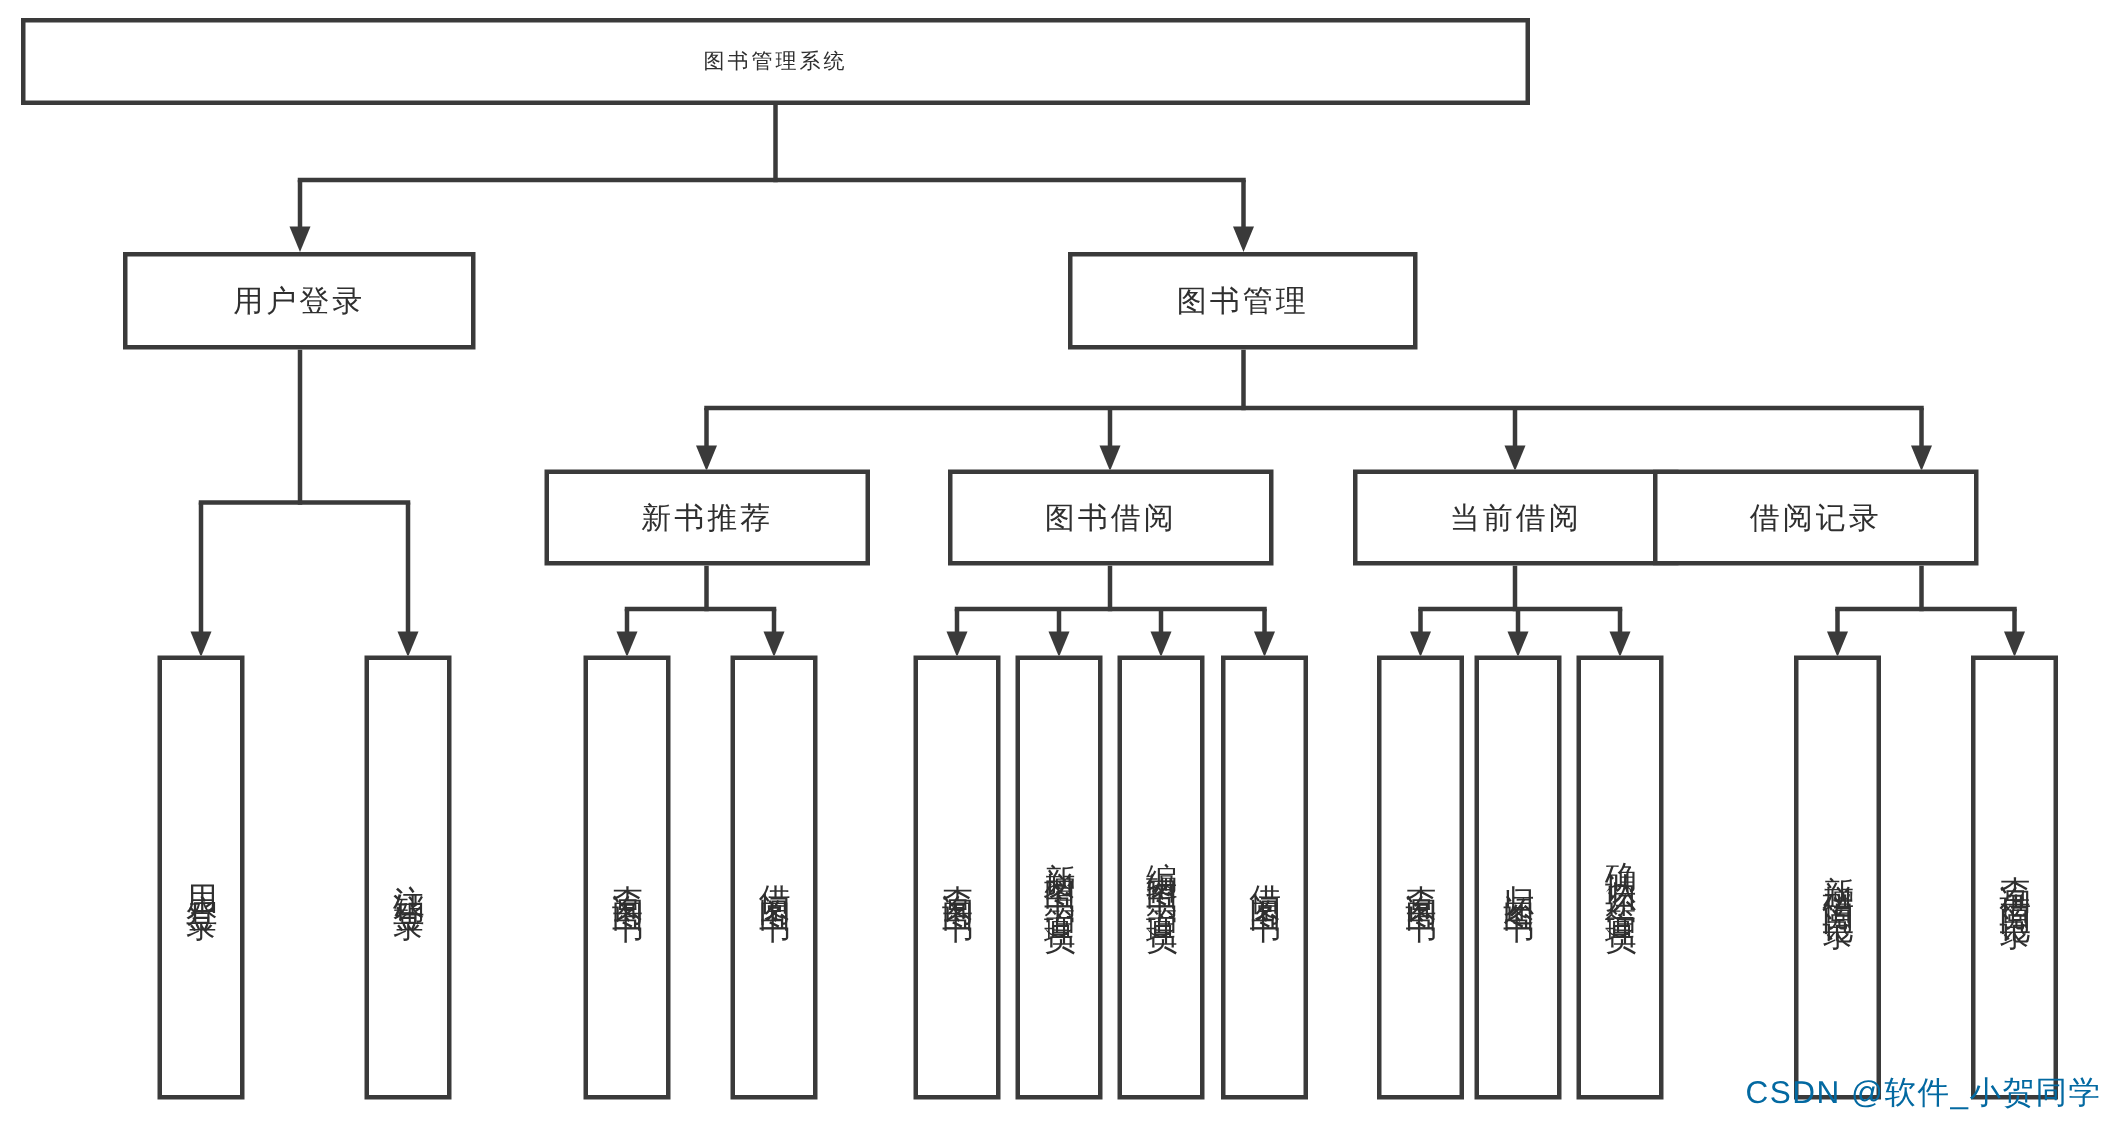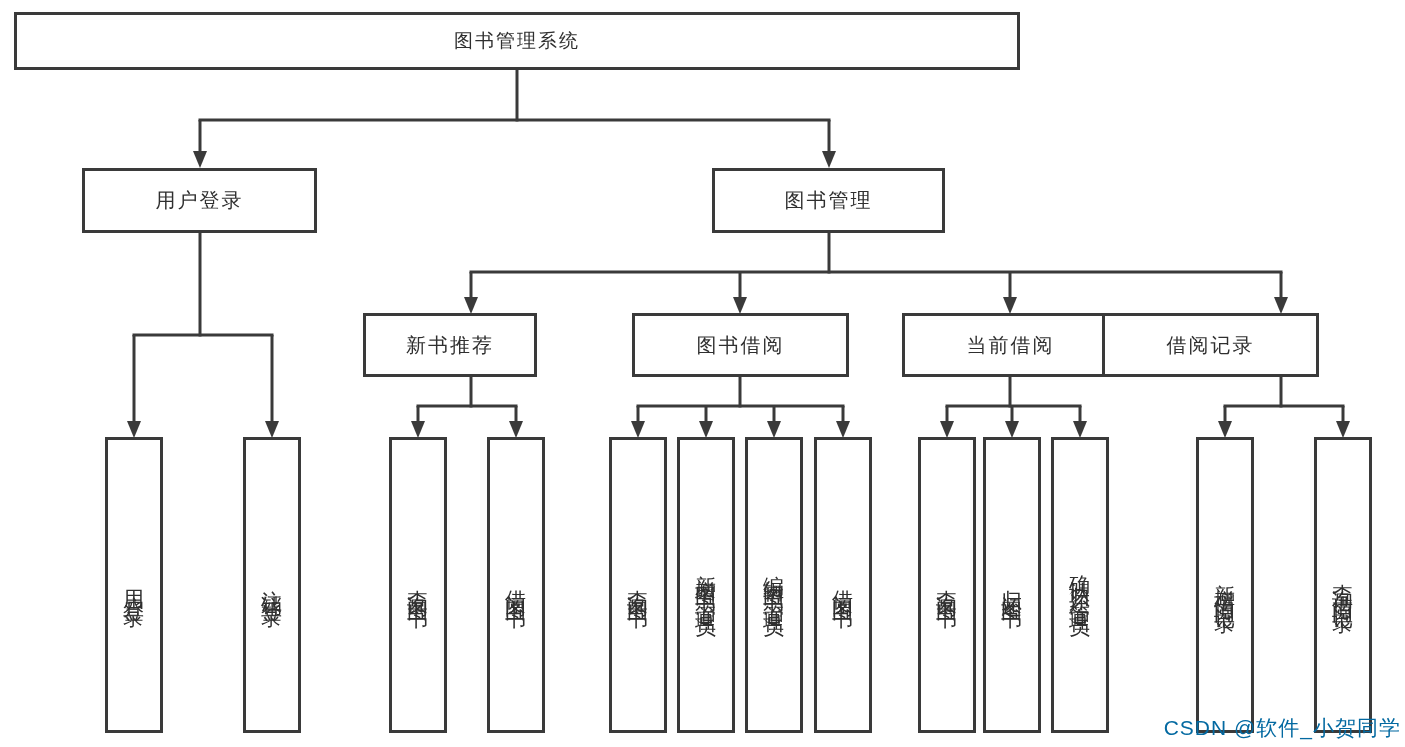--- a/index.html
+++ b/index.html
@@ -25,21 +25,21 @@
     display: flex;
     align-items: center;
     justify-content: center;
     z-index: 2;
   }
   .hnode {
     font-size: 20px;
     letter-spacing: 2px;
     white-space: nowrap;
   }
-  .rootnode { font-size: 19px; }
+  .rootnode { font-size: 14px; }
   .vnode {
     writing-mode: vertical-rl;
     text-orientation: mixed;
     font-size: 21px;
     letter-spacing: 6px;
     line-height: 1;
   }
   .watermark {
     position: absolute;
     top: 714px;
@@ -120,21 +120,21 @@
       <polygon points="1218,421 1232,421 1225,438"></polygon>
       <polygon points="1336,421 1350,421 1343,438"></polygon>
     </g>
   </svg>
 
   <div class="box hnode rootnode" style="left:14px; top:12px; width:1006px; height:58px">图书管理系统</div>
 
   <div class="box hnode" style="left:82px; top:168px; width:235px; height:65px">用户登录</div>
   <div class="box hnode" style="left:712px; top:168px; width:233px; height:65px">图书管理</div>
 
-  <div class="box hnode" style="left:363px; top:313px; width:174px; height:64px">新书推荐</div>
+  <div class="box hnode" style="left:363px; top:313px; width:217px; height:64px">新书推荐</div>
   <div class="box hnode" style="left:902px; top:313px; width:217px; height:64px">当前借阅</div>
   <div class="box hnode" style="left:632px; top:313px; width:217px; height:64px">图书借阅</div>
   <div class="box hnode" style="left:1102px; top:313px; width:217px; height:64px">借阅记录</div>
 
   <div class="box vnode" style="left:105px; top:437px; width:58px; height:296px">用户登录</div>
   <div class="box vnode" style="left:243px; top:437px; width:58px; height:296px">注销登录</div>
 
   <div class="box vnode" style="left:389px; top:437px; width:58px; height:296px">查询图书</div>
   <div class="box vnode" style="left:487px; top:437px; width:58px; height:296px">借阅图书</div>
 

